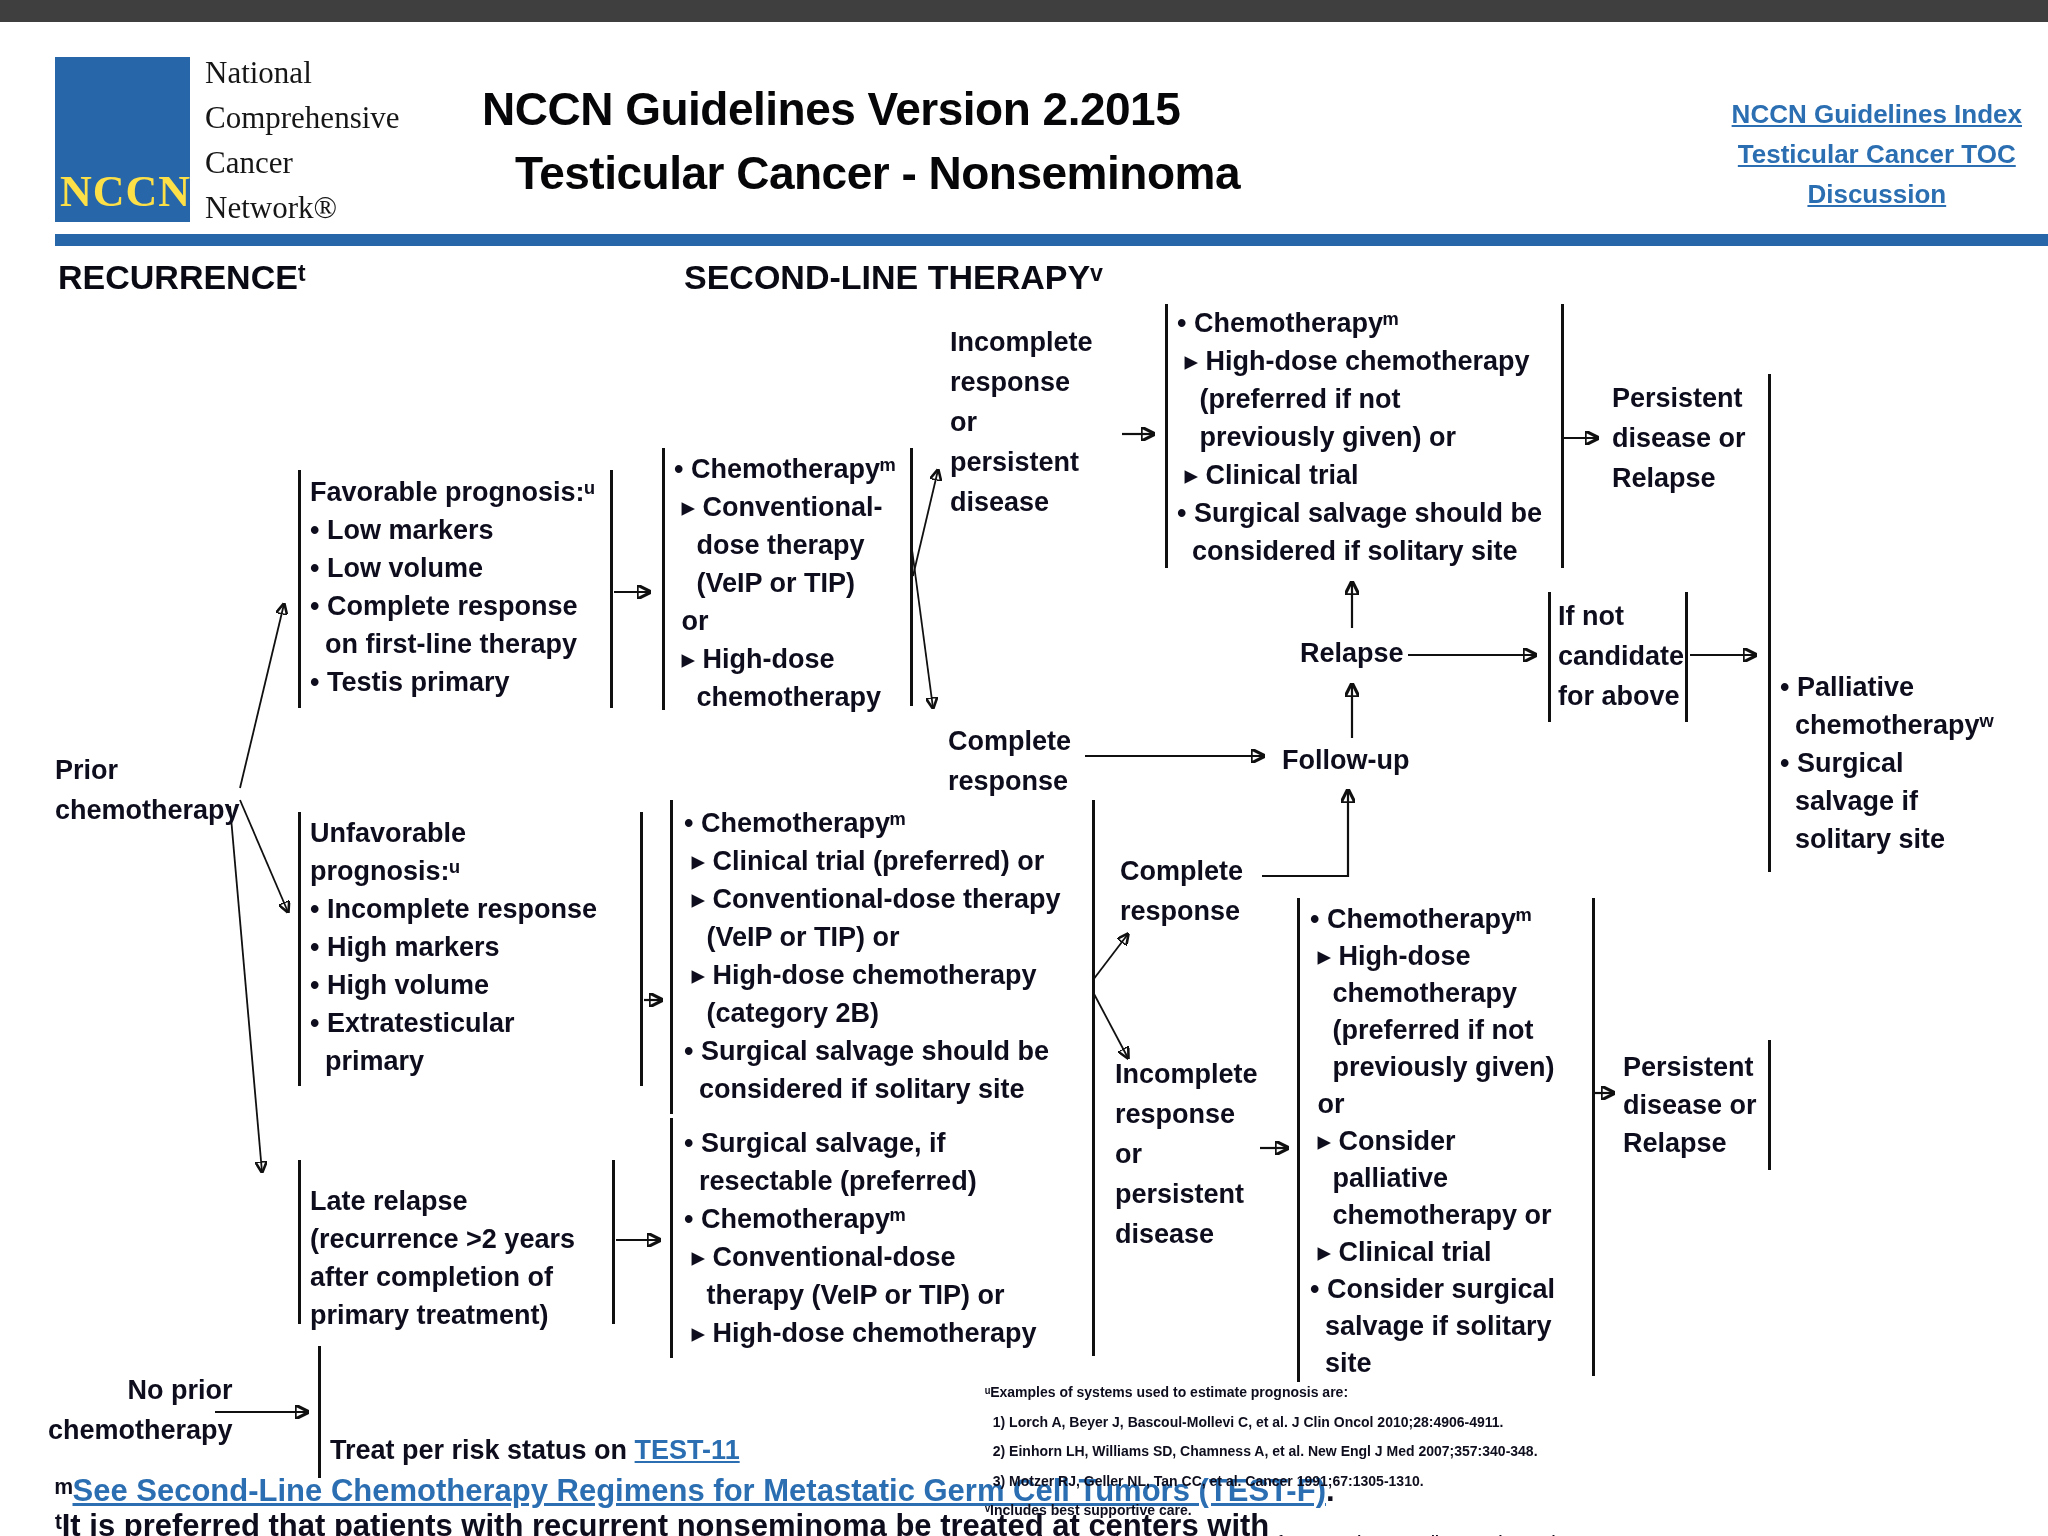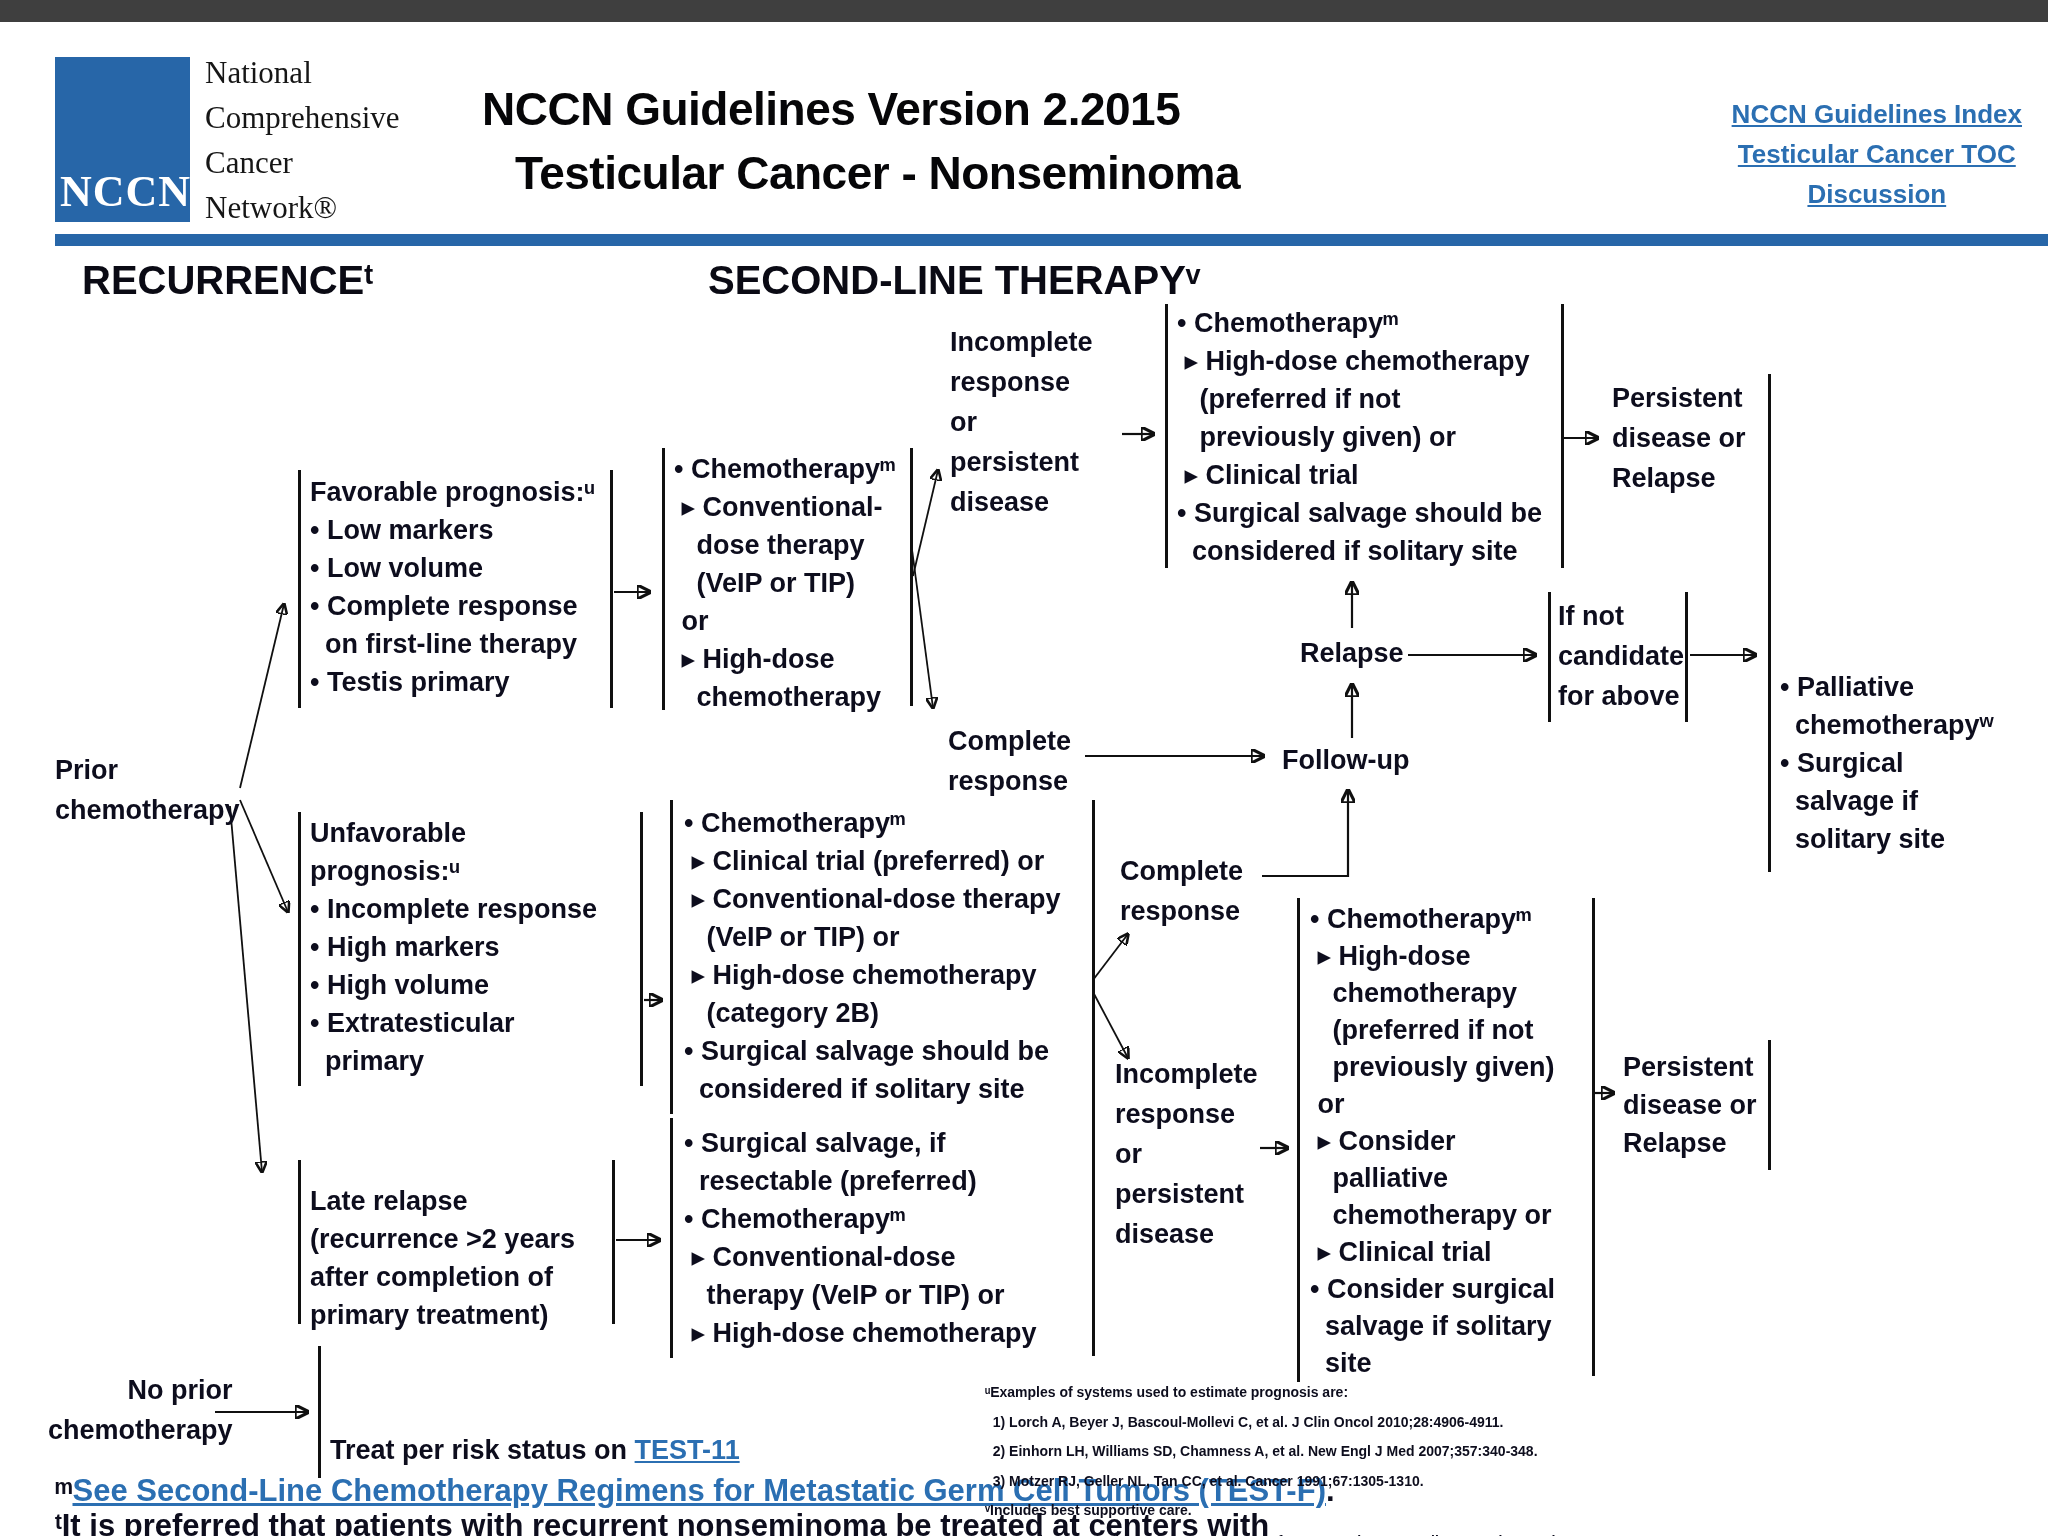--- a/index.html
+++ b/index.html
@@ -11,36 +11,36 @@
   .page{
     position:relative;width:2048px;height:1536px;background:#ffffff;
     overflow:hidden;font-family:"Liberation Sans","DejaVu Sans",sans-serif;
   }
   .topbar{position:absolute;left:0;top:0;width:2048px;height:22px;background:#3f3f3f;}
   .logo{
     position:absolute;left:55px;top:57px;width:135px;height:165px;background:var(--accent);
     display:flex;align-items:flex-end;justify-content:center;
   }
   .logo span{
-    color:#ffffff;font-family:"Liberation Serif","DejaVu Serif",serif;
+    color:#fde047;font-family:"Liberation Serif","DejaVu Serif",serif;
     font-size:44px;font-weight:bold;line-height:1;padding-bottom:8px;letter-spacing:1px;margin-left:6px;
   }
   .orgname{
     position:absolute;left:205px;top:50px;
     font-family:"Liberation Serif","DejaVu Serif",serif;
     font-size:31px;line-height:45px;color:#161616;white-space:pre;
   }
   .title{position:absolute;left:482px;color:#060608;font-weight:bold;font-size:46px;line-height:1;letter-spacing:-0.5px;}
   .links{position:absolute;right:26px;top:94px;text-align:right;}
   .hlink{
     display:block;color:var(--link);font-weight:bold;font-size:26px;line-height:40px;
     text-decoration:underline;cursor:pointer;text-align:center;
   }
   .bluerule{position:absolute;left:55px;top:234px;width:1993px;height:12px;background:var(--accent);}
-  .heading{position:absolute;font-size:40px;font-weight:bold;color:#0a0a14;white-space:pre;margin-left:24px;}
+  .heading{position:absolute;font-size:34px;font-weight:bold;color:#0a0a14;white-space:pre;}
   .node{
     position:absolute;white-space:pre;font-weight:bold;color:var(--ink);
     font-size:27px;line-height:38px;
   }
   .lh40{line-height:40px;}
   .lh37{line-height:37px;}
   .bar{position:absolute;width:3px;background:#101010;}
   .connectors{position:absolute;left:0;top:0;}
   .connectors path{stroke:#101010;stroke-width:2.2;fill:none;}
   .connectors path.thin{stroke-width:1.8;}

